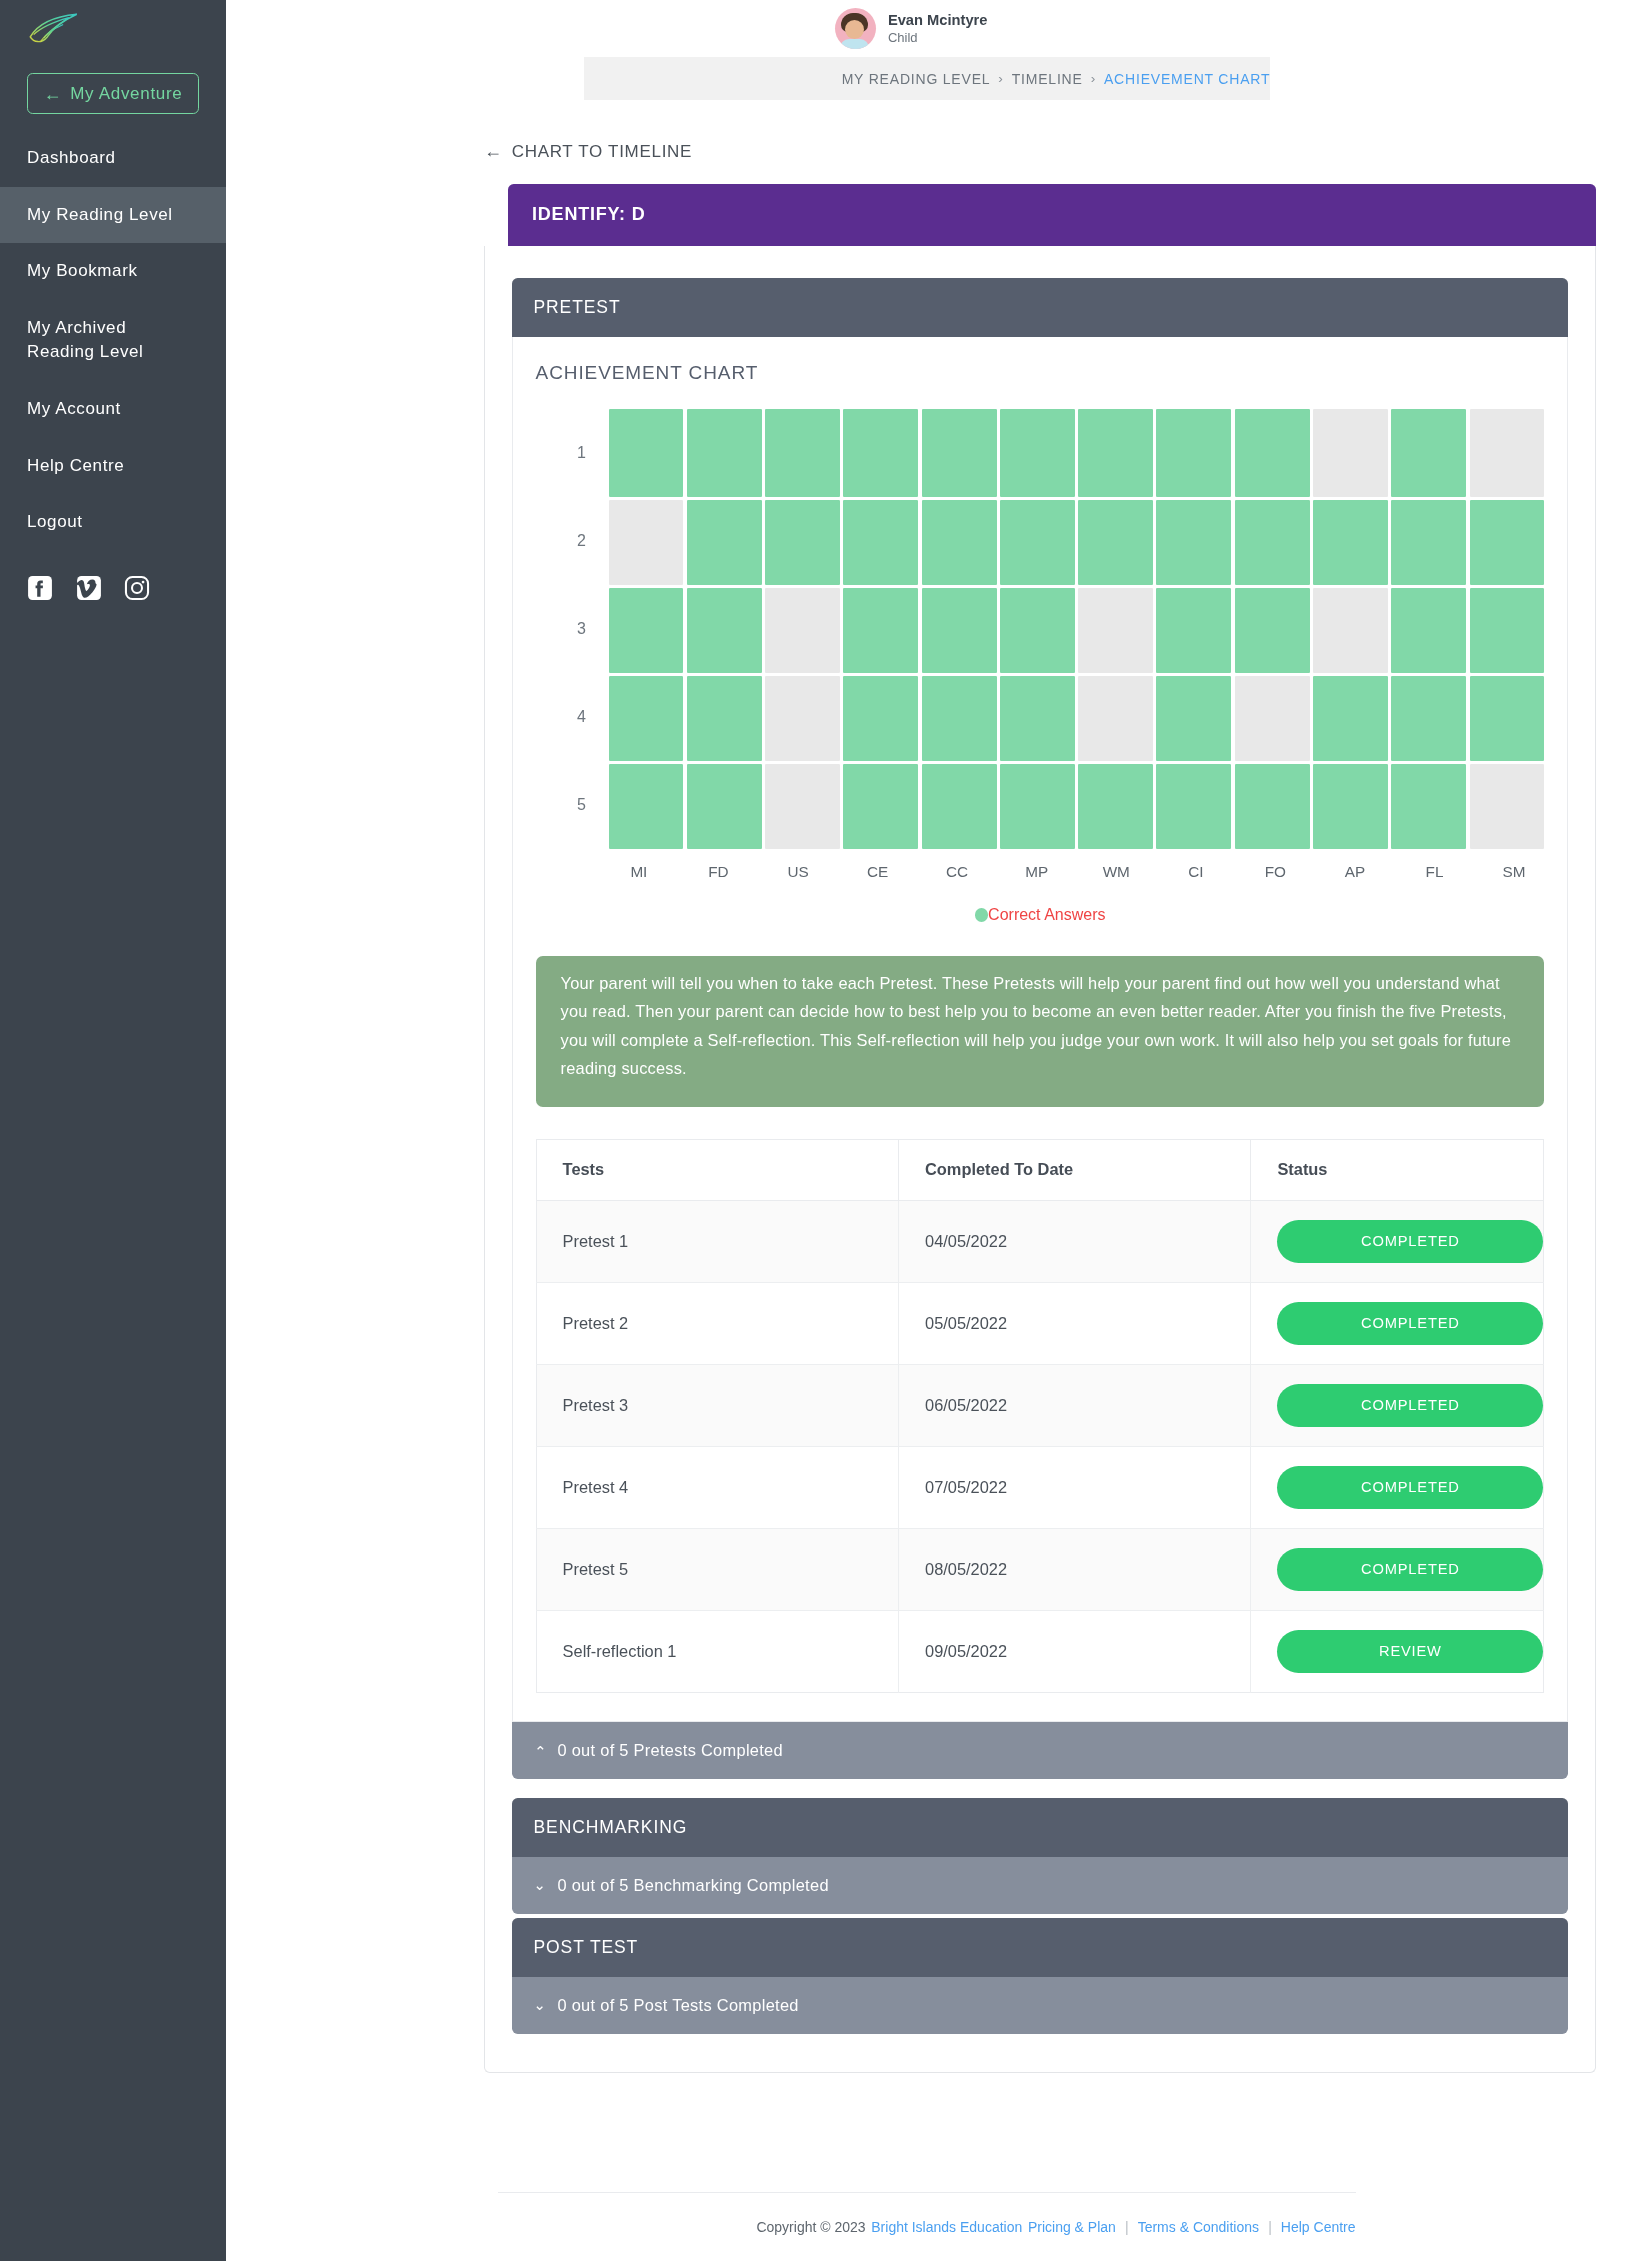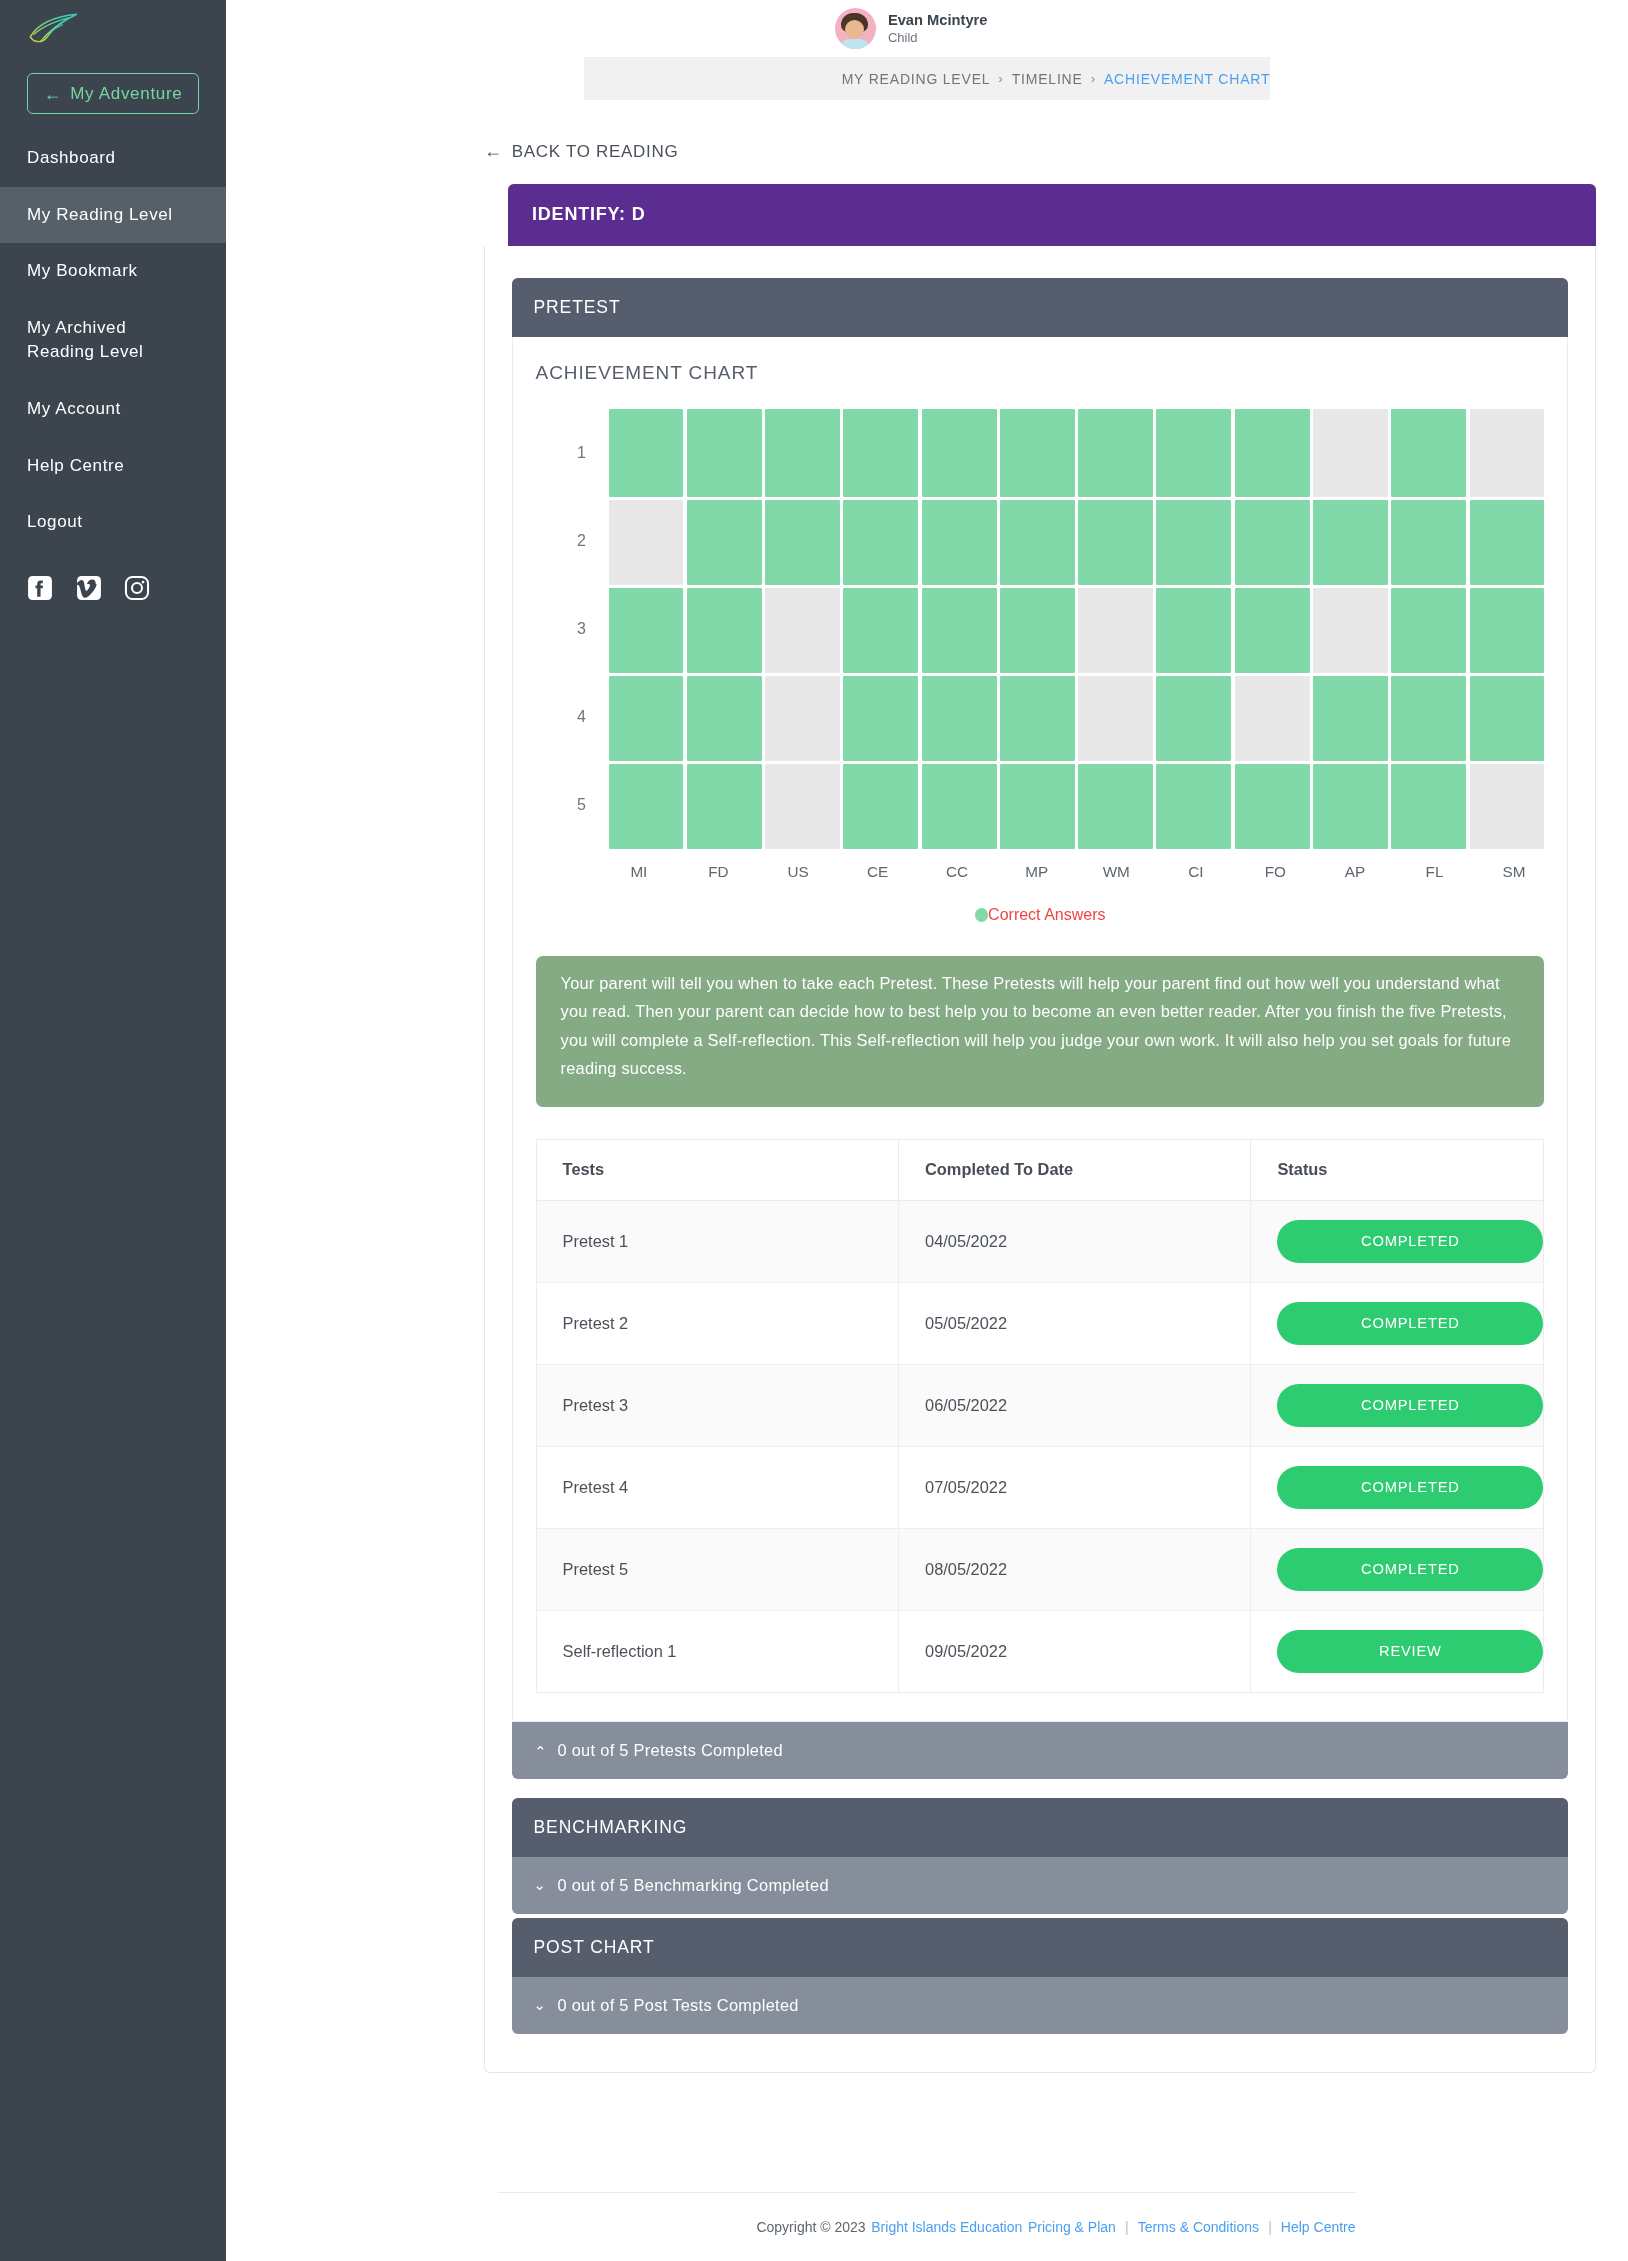--- a/index.html
+++ b/index.html
@@ -368,21 +368,21 @@
       <span class="sep">›</span>
       <span class="bc">TIMELINE</span>
       <span class="sep">›</span>
       <span class="bc current">ACHIEVEMENT CHART</span>
     </div>
 
     <div class="content">
 
       <div class="back-link">
         <span class="arrow">←</span>
-        <span>BACK TO READING</span>
+        <span>CHART TO TIMELINE</span>
       </div>
 
       <div class="identify-bar">
         <span>IDENTIFY: D</span>
       </div>
 
       <div class="panel-outer">
 
         <div class="section-card">
           <div class="section-head">
@@ -564,21 +564,21 @@
             <span>BENCHMARKING</span>
           </div>
           <div class="accordion">
             <span class="chev">⌄</span>
             <span>0 out of 5 Benchmarking Completed</span>
           </div>
         </div>
 
         <div class="group-card">
           <div class="section-head">
-            <span>POST CHART</span>
+            <span>POST TEST</span>
           </div>
           <div class="accordion">
             <span class="chev">⌄</span>
             <span>0 out of 5 Post Tests Completed</span>
           </div>
         </div>
 
       </div>
     </div>
 

